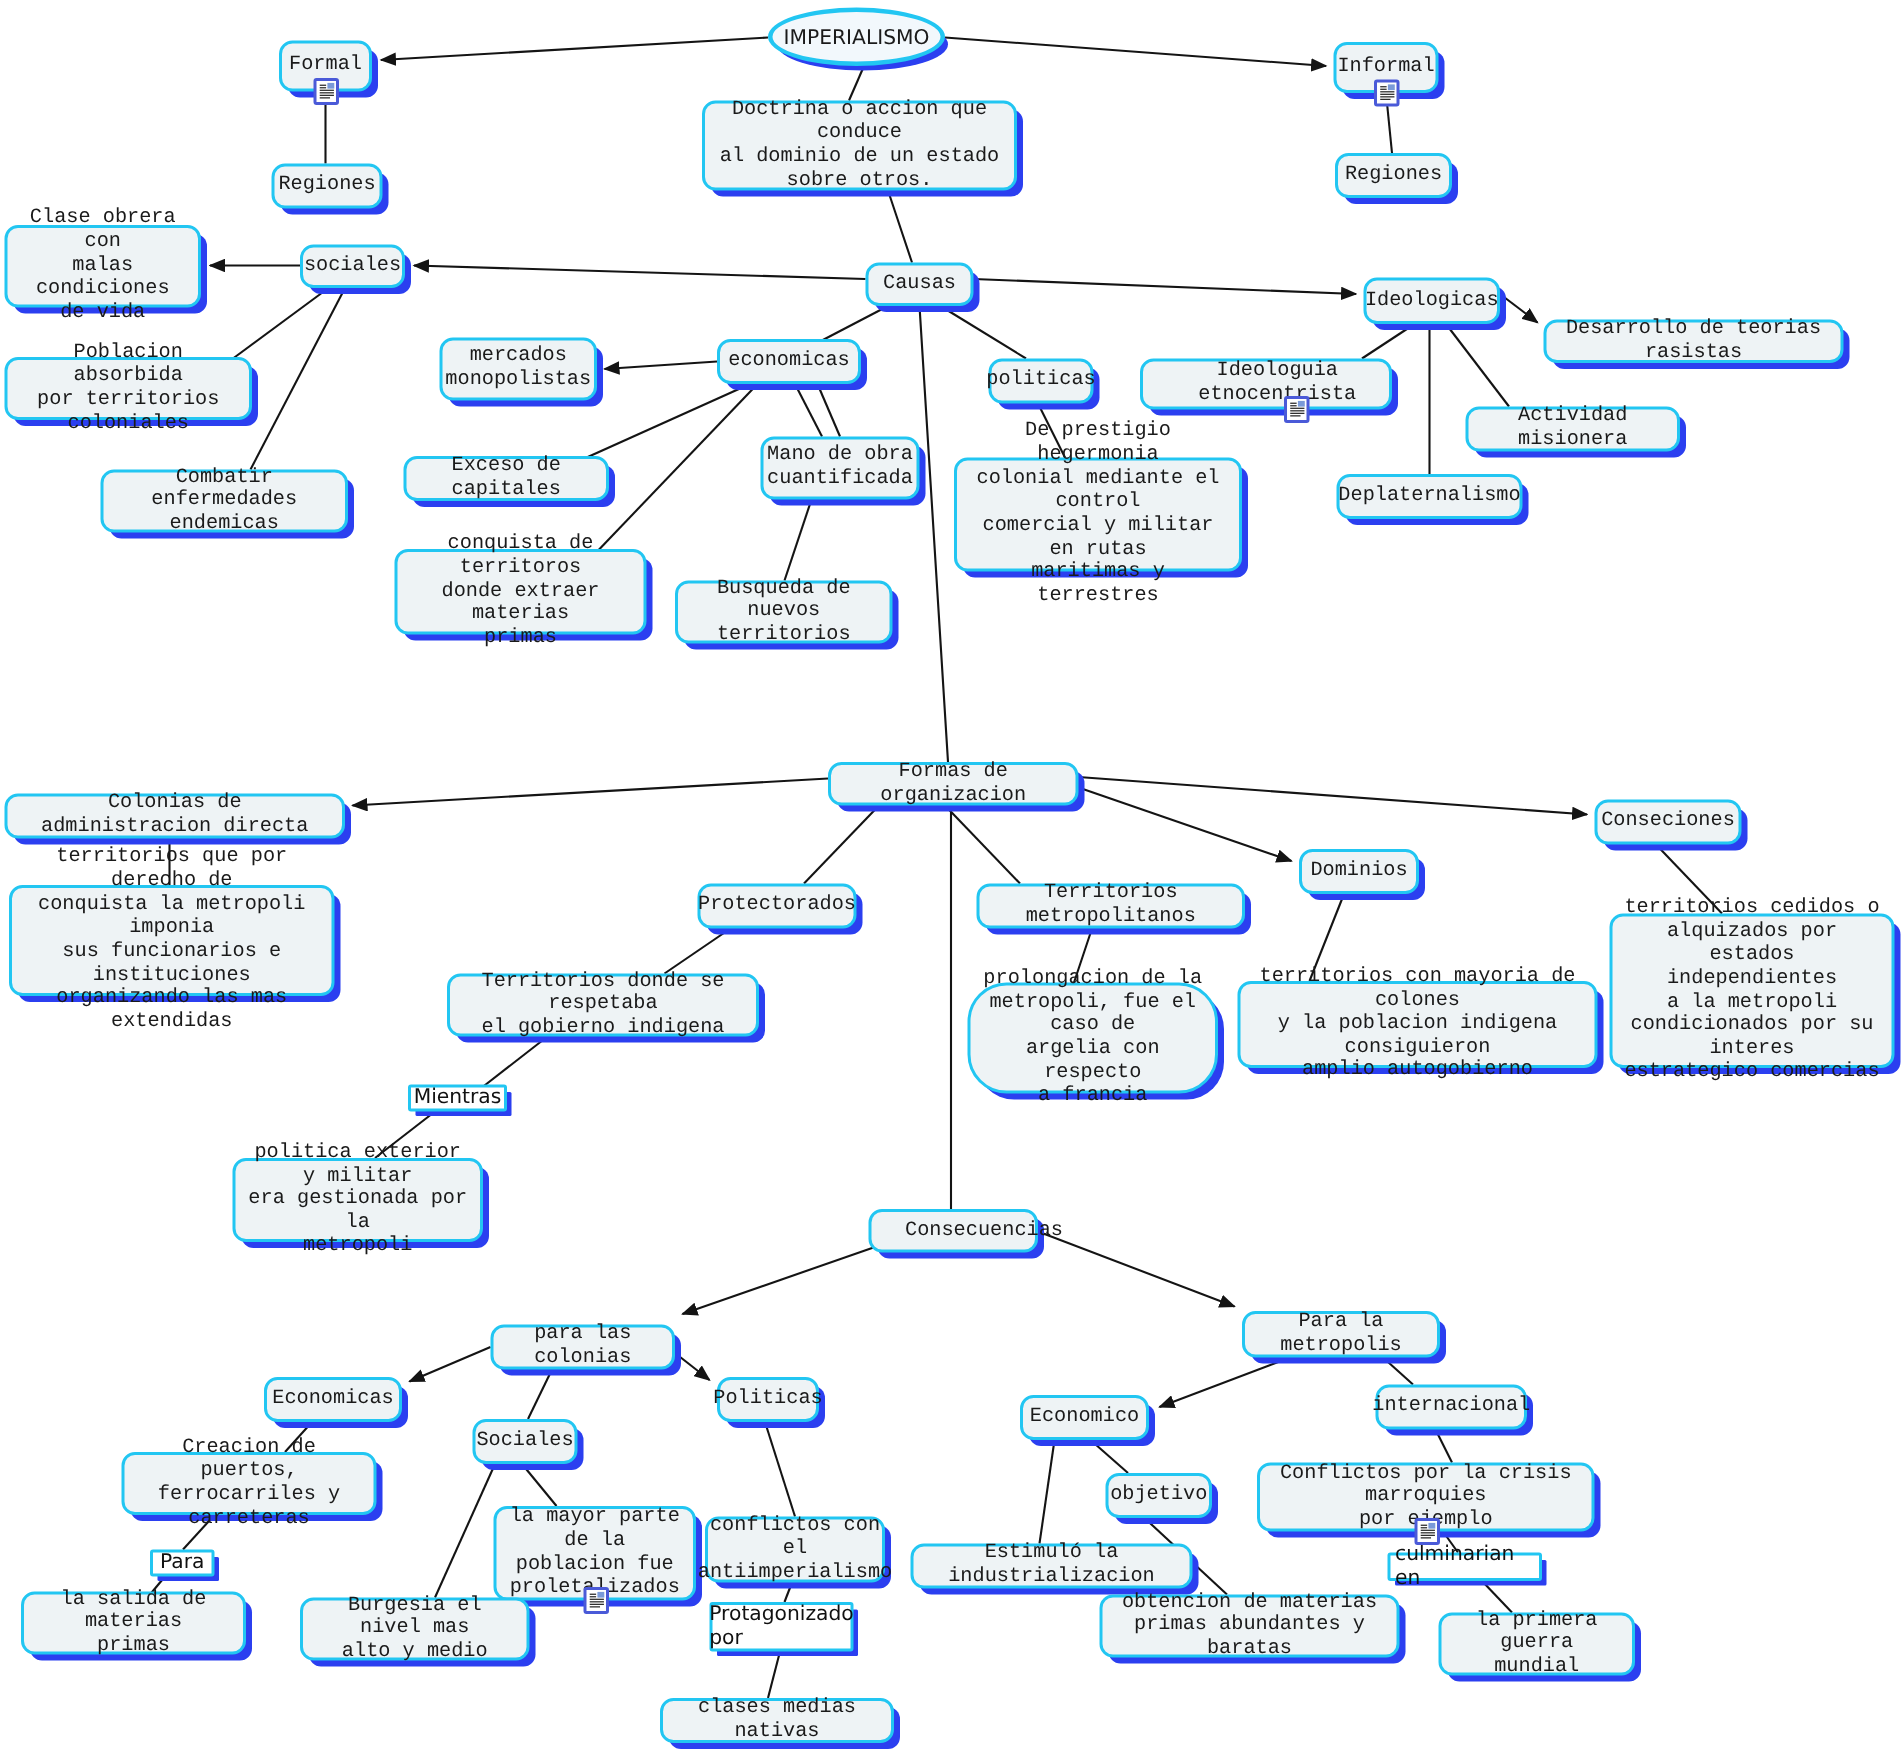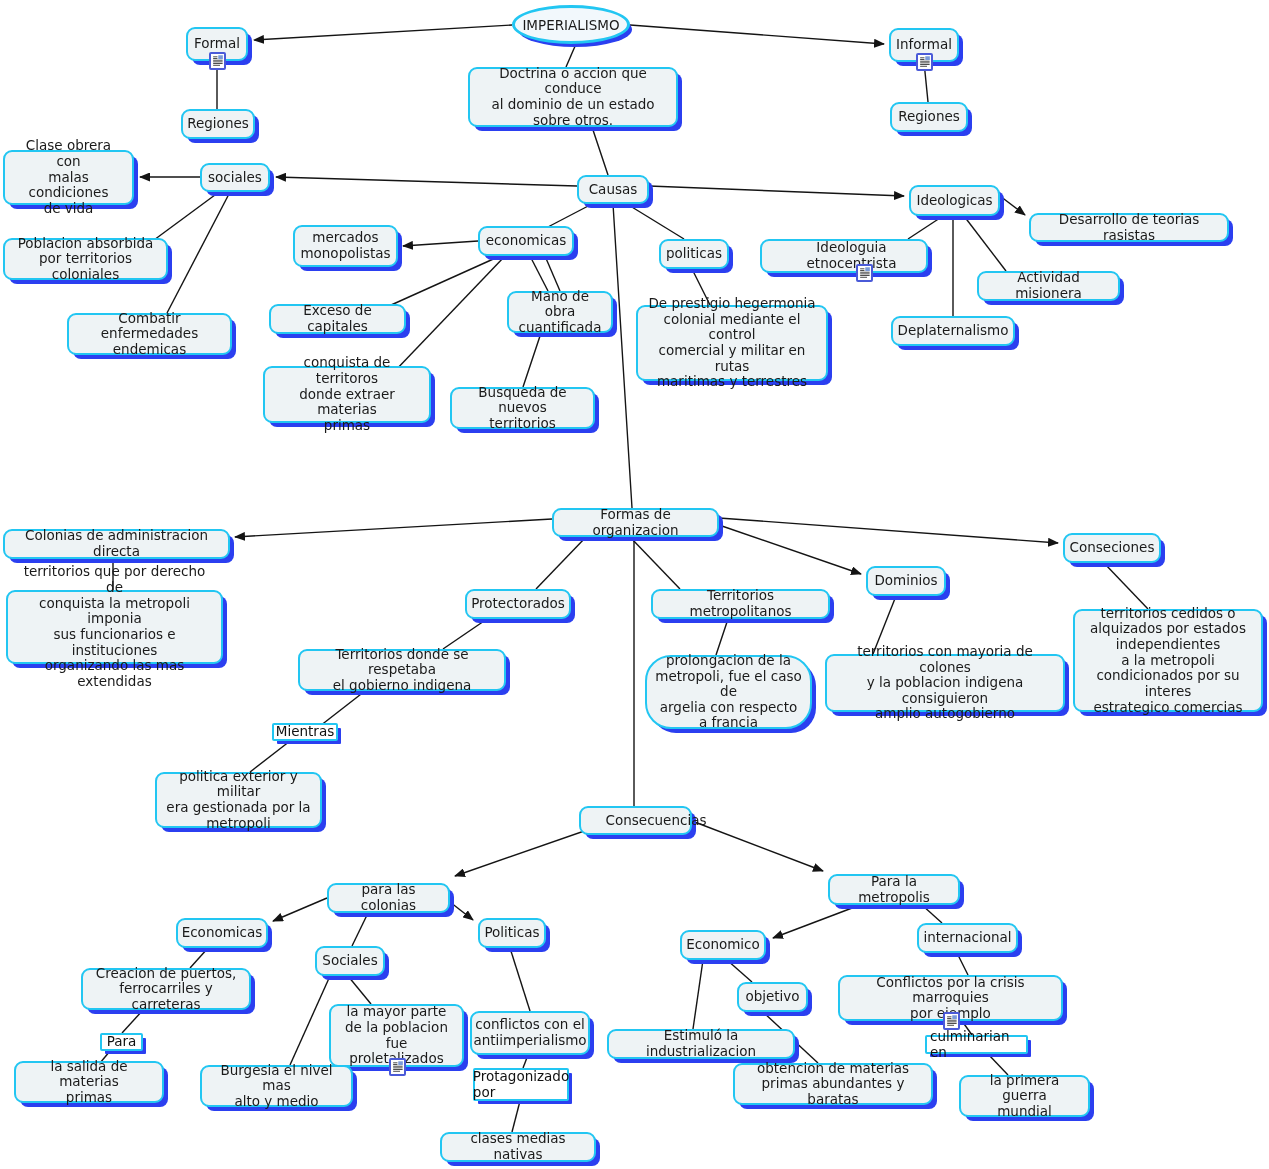--- a/index.html
+++ b/index.html
@@ -16,20 +16,21 @@
     box-shadow:5px 5px 0 -1px #2b3ff0;
     color:#1a1a1a;
     font-size:13.5px;
     line-height:1.16;
     text-align:center;
     display:flex;
     align-items:center;
     justify-content:center;
     padding:3px 7px;
     white-space:pre-line;
+    font-family:Liberation Mono, monospace;
   }
   .node.concept{ font-size:13.5px; }
 
   .root{
     position:absolute;
     box-sizing:border-box;
     background:#f2f8fc;
     border:3px solid #22c6f2;
     border-radius:50%;
     box-shadow:4px 5px 0 -2px #2b3ff0;

